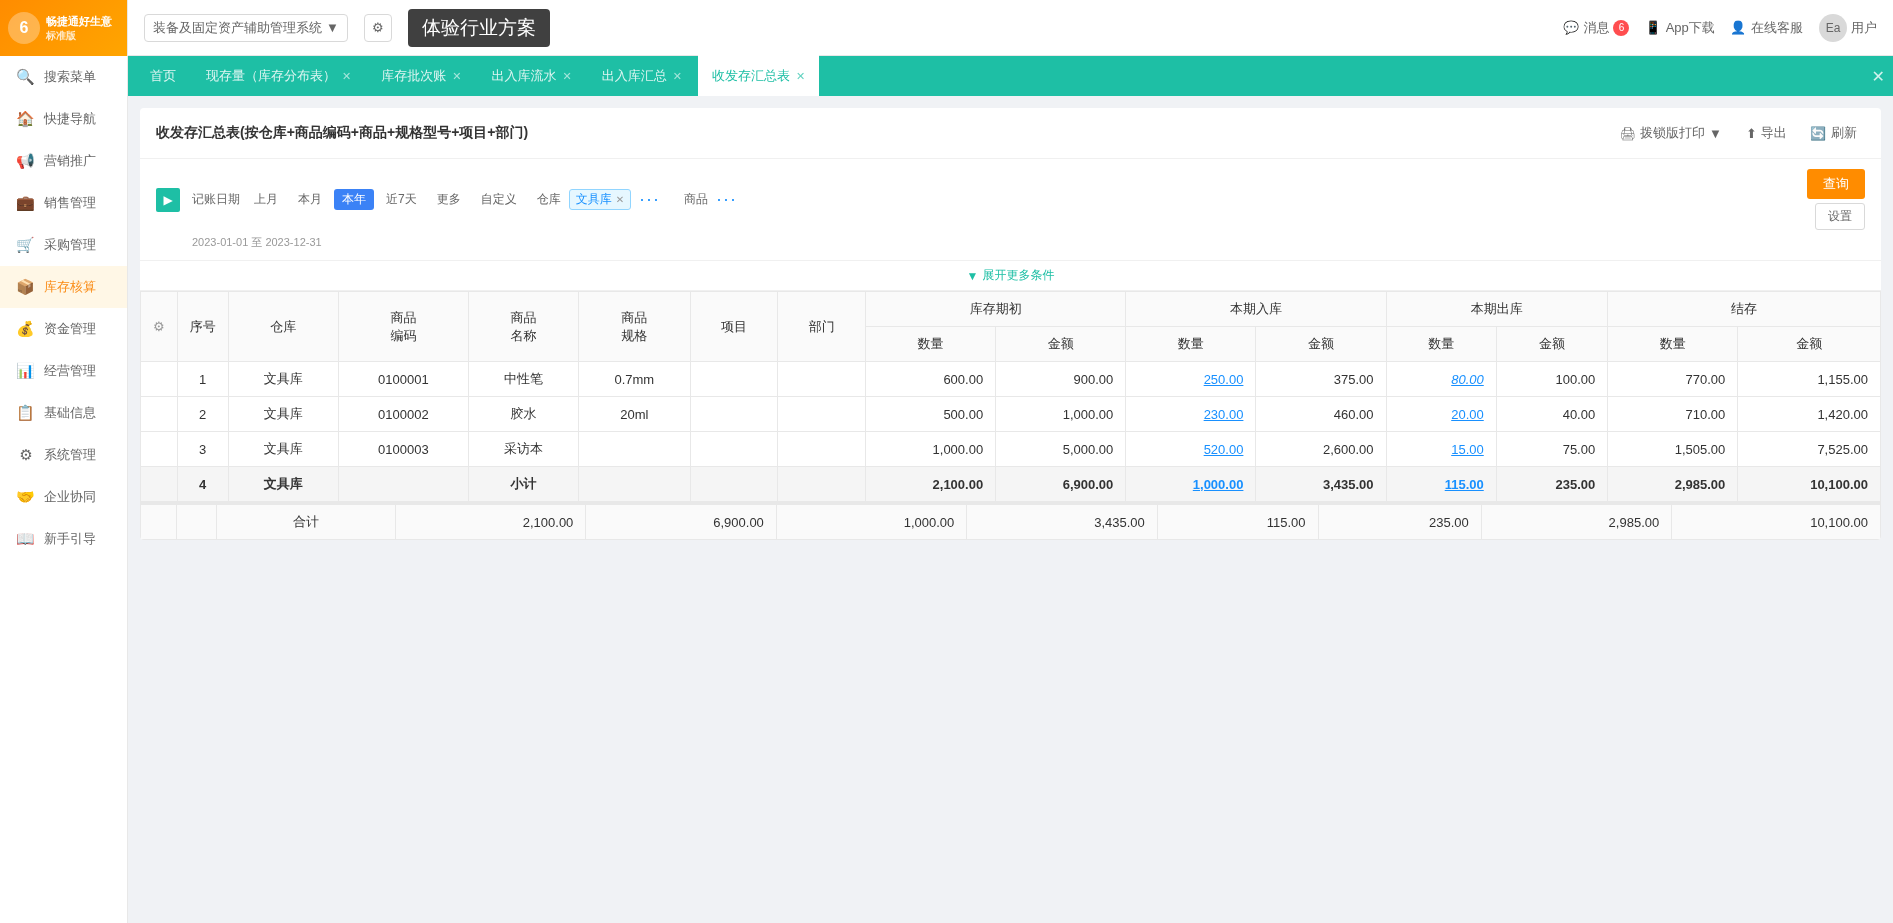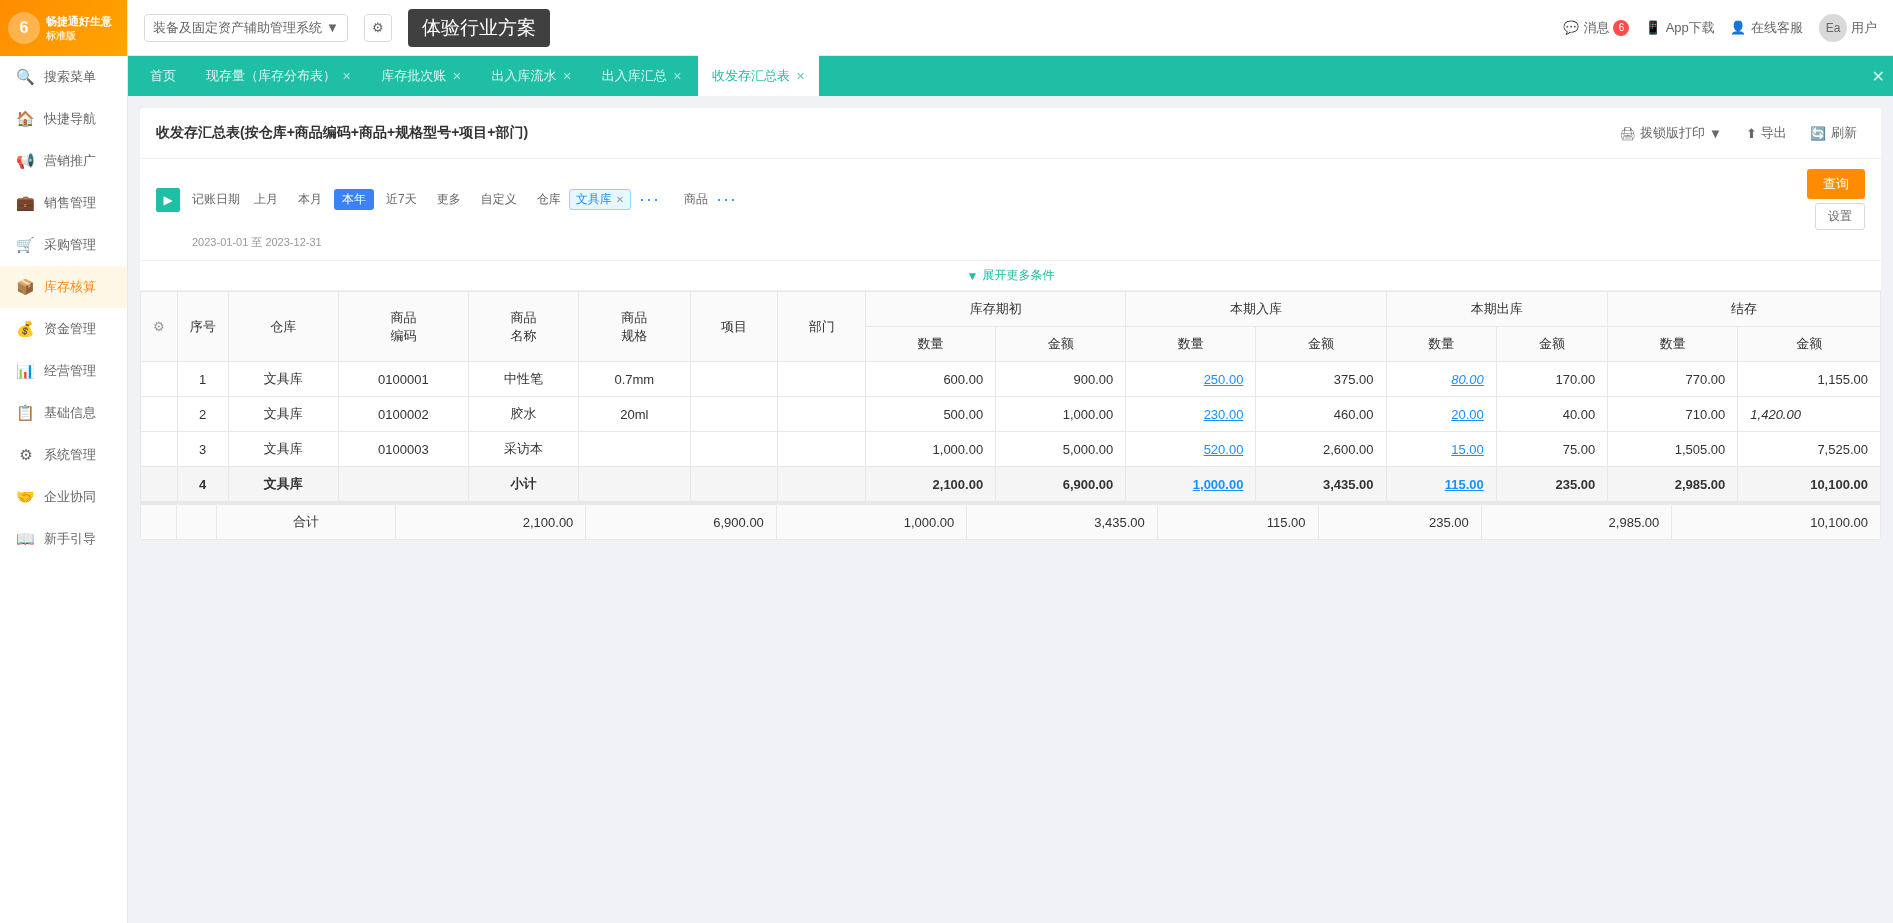--- a/index.html
+++ b/index.html
@@ -464,41 +464,41 @@
     <td style="text-align:center;">0100001</td>
     <td style="text-align:center;">中性笔</td>
     <td style="text-align:center;">0.7mm</td>
     <td></td>
     <td></td>
     <td style="text-align:right;">600.00</td>
     <td style="text-align:right;">900.00</td>
     <td style="text-align:right;color:#1890ff;text-decoration:underline;cursor:pointer;">250.00</td>
     <td style="text-align:right;">375.00</td>
     <td style="text-align:right;color:#1890ff;text-decoration:underline;cursor:pointer;font-style:italic;">80.00</td>
-    <td style="text-align:right;">170.00</td>
+    <td style="text-align:right;">100.00</td>
     <td style="text-align:right;">770.00</td>
     <td style="text-align:right;">1,155.00</td>
   </tr>
               <tr>
     <td></td>
     <td style="text-align:center;">2</td>
     <td style="text-align:center;">文具库</td>
     <td style="text-align:center;">0100002</td>
     <td style="text-align:center;">胶水</td>
     <td style="text-align:center;">20ml</td>
     <td></td>
     <td></td>
     <td style="text-align:right;">500.00</td>
     <td style="text-align:right;">1,000.00</td>
     <td style="text-align:right;color:#1890ff;text-decoration:underline;cursor:pointer;">230.00</td>
     <td style="text-align:right;">460.00</td>
     <td style="text-align:right;color:#1890ff;text-decoration:underline;cursor:pointer;">20.00</td>
     <td style="text-align:right;">40.00</td>
     <td style="text-align:right;">710.00</td>
-    <td style="text-align:left;font-style:italic;">1,420.00</td>
+    <td style="text-align:right;">1,420.00</td>
   </tr>
               <tr>
     <td></td>
     <td style="text-align:center;">3</td>
     <td style="text-align:center;">文具库</td>
     <td style="text-align:center;">0100003</td>
     <td style="text-align:center;">采访本</td>
     <td style="text-align:center;"></td>
     <td></td>
     <td></td>

